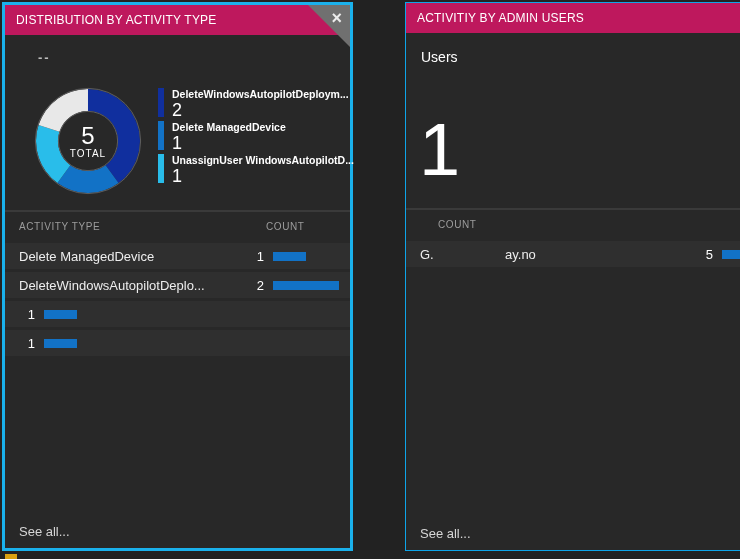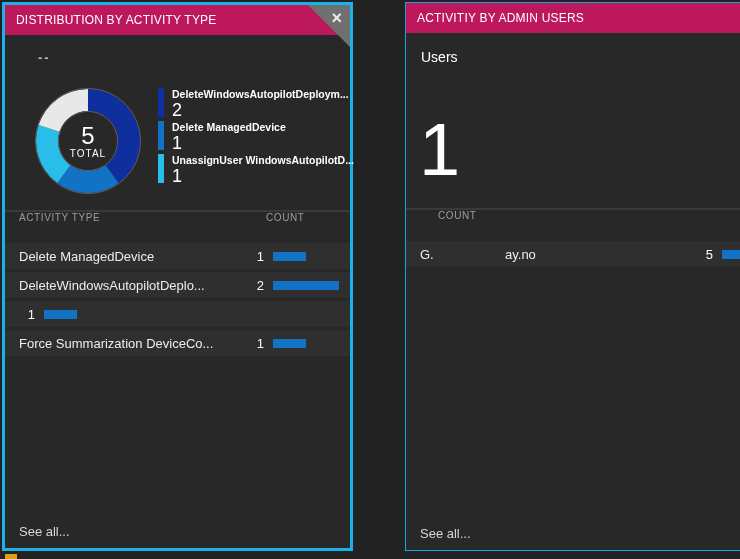--- a/index.html
+++ b/index.html
@@ -40,21 +40,21 @@
   .donut-total-label { font-size:10px; letter-spacing:1px; }
 
   .legend { position:absolute; left:153px; top:83px; width:200px; }
   .legend-item { display:flex; height:29px; margin-bottom:4px; }
   .legend-bar { width:6px; height:29px; margin-right:8px; flex:none; }
   .legend-text { overflow:hidden; }
   .legend-label { display:block; font-size:10.5px; font-weight:700; color:#fff; white-space:nowrap; line-height:1.15; }
   .legend-value { display:block; font-size:18px; font-weight:300; color:#fff; line-height:1; margin-top:1px; }
 
   .dtable { position:absolute; left:0; right:0; top:205px; border-top:2px solid #3a3a3a; }
-  .thead { display:flex; height:28px; padding:0 10px 0 14px; color:#9c9c9c; font-size:10px; letter-spacing:.6px; }
+  .thead { display:flex; align-items:center; height:28px; padding:0 10px 0 14px; color:#9c9c9c; font-size:10px; letter-spacing:.6px; }
   .th-label { flex:1; }
   .th-count { width:92px; padding-left:18px; flex:none; }
   .trow {
     display:flex; align-items:center; height:26px; margin-top:3px;
     background:#2f2f2f; padding:0 10px 0 14px; font-size:13px; color:#ededed;
   }
   .row-label { flex:1; white-space:nowrap; overflow:hidden; }
   .user-prefix { display:inline-block; width:85px; }
   .row-count { width:92px; display:flex; align-items:center; flex:none; }
   .count-num { width:16px; text-align:right; margin-right:9px; font-size:13px; color:#fff; flex:none; }
@@ -147,21 +147,20 @@
           </div>
           <div class="trow">
             <span class="row-count">
               <span class="count-num">1</span>
               <span class="count-bar-wrap">
                 <span class="count-bar" style="width: 33px; background: rgb(18, 114, 198);"></span>
               </span>
             </span>
           </div>
           <div class="trow">
-            <span class="row-label">Force Summarization DeviceCo...</span>
             <span class="row-count">
               <span class="count-num">1</span>
               <span class="count-bar-wrap">
                 <span class="count-bar" style="width: 33px; background: rgb(18, 114, 198);"></span>
               </span>
             </span>
           </div>
         </div>
     </div>
 

